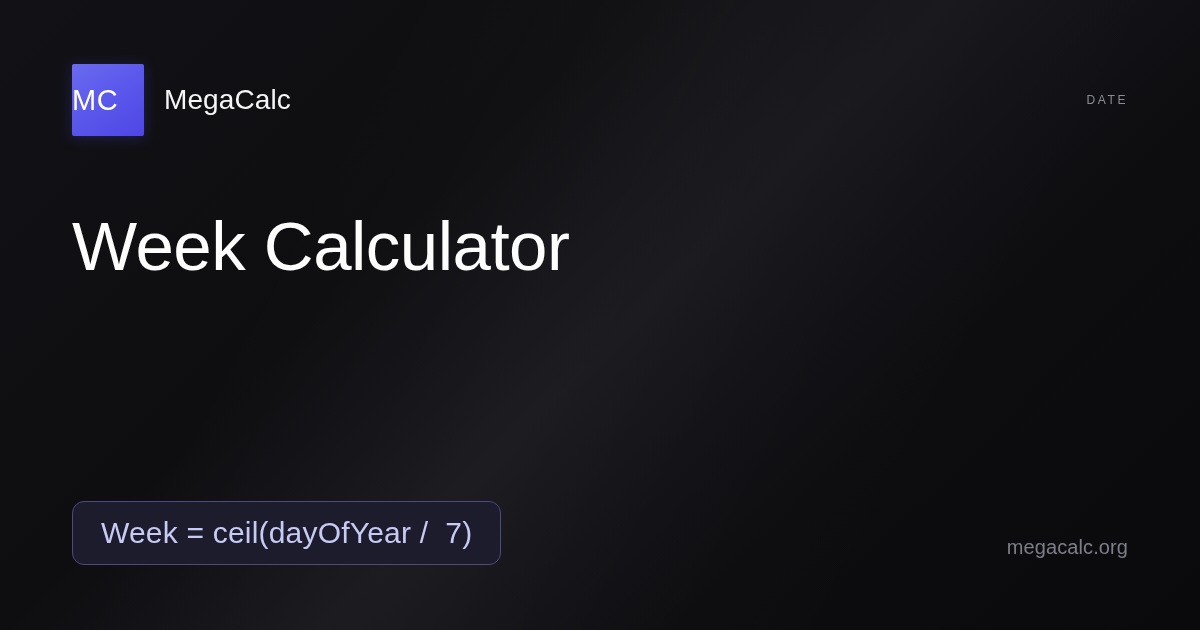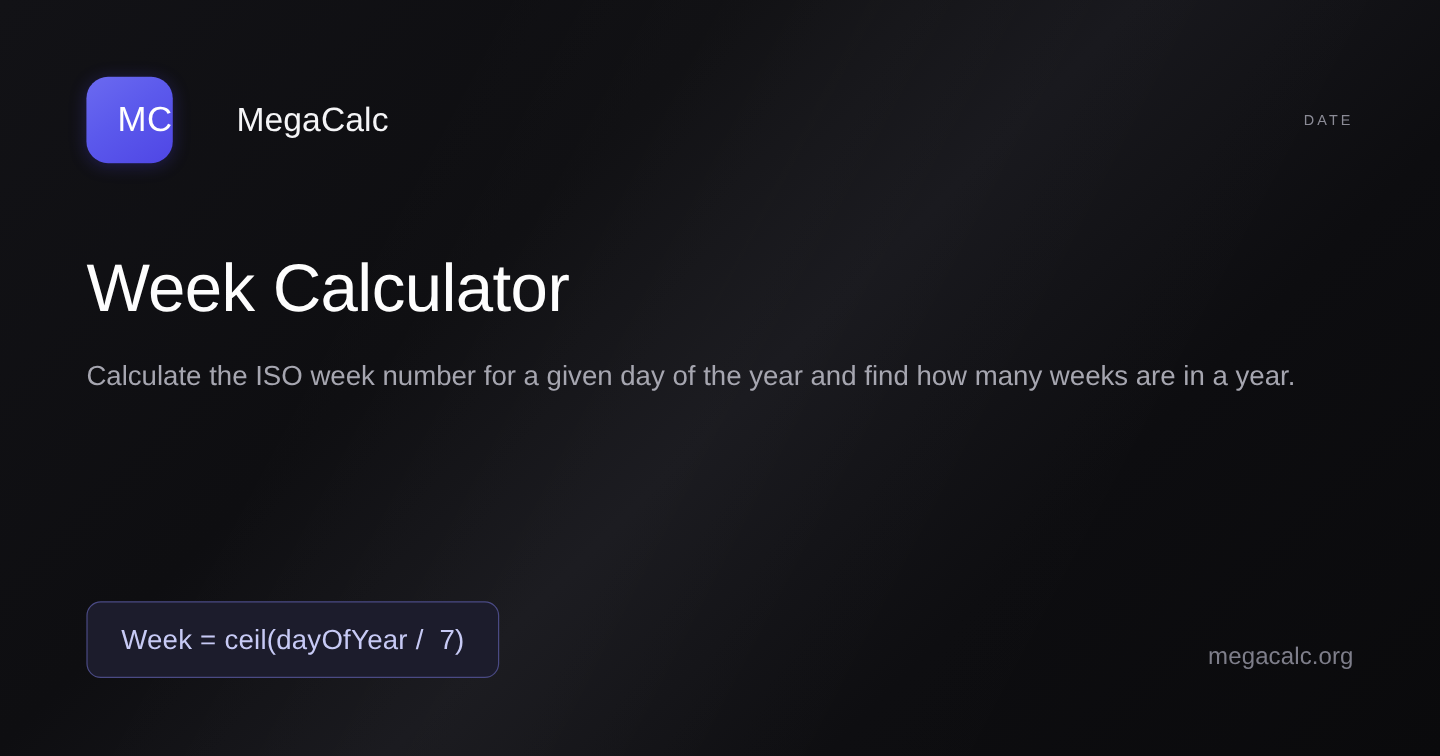--- a/index.html
+++ b/index.html
@@ -53,61 +53,60 @@
 
   .brand {
     display: flex;
     align-items: center;
     gap: 20px;
   }
 
   .logo-mark {
     width: 72px;
     height: 72px;
-    border-radius: 18px;
+    border-radius: 2px;
     background: linear-gradient(145deg, #6b6af0 0%, #5b59ec 45%, #4f46e5 100%);
     display: flex;
     align-items: center;
-    justify-content: flex-end;
+    justify-content: flex-start;
     box-shadow: 0 2px 14px rgba(79,70,229,0.28);
   }
 
   .logo-mark span {
     font-size: 29px;
     font-weight: 400;
     color: #ffffff;
     letter-spacing: 0.5px;
     line-height: 1;
   }
 
   .brand-name {
     font-size: 28px;
     font-weight: 400;
     color: #f5f5f7;
     letter-spacing: 0.1px;
-    margin-left: 33px;
   }
 
   .category-tag {
     font-size: 12px;
     font-weight: 400;
     letter-spacing: 2.6px;
     color: #8b8b96;
   }
 
   
   .main {
     position: absolute;
     left: 72px;
     right: 72px;
     top: 212px;
   }
 
   .page-title {
-    font-size: 56px;
+    font-size: 69px;
     font-weight: 400;
     line-height: 1.0;
     color: #fdfdfd;
     letter-spacing: -0.5px;
     margin: 0;
   }
 
   .page-subtitle {
     margin: 28px 0 0 0;
     font-size: 23px;
@@ -133,21 +132,21 @@
     align-items: center;
     height: 64px;
     box-sizing: border-box;
     padding: 0 28px;
     border: 1px solid #4a4a84;
     border-radius: 12px;
     background: #1c1c2c;
   }
 
   .formula-badge span {
-    font-size: 23px;
+    font-size: 30px;
     font-weight: 400;
     color: #c7caf5;
     letter-spacing: 0.2px;
     white-space: pre;
   }
 
   .site-url {
     font-size: 20px;
     font-weight: 400;
     color: #7e7e8a;
@@ -170,21 +169,20 @@
       </div>
       <div class="brand-name">MegaCalc</div>
     </div>
 
     <div class="category-tag">DATE</div>
 
   </div>
 
   <div class="main">
     <h1 class="page-title">Week Calculator</h1>
-    <p class="page-subtitle">Calculate the ISO week number for a given day of the year and find how many weeks are in a year.</p>
   </div>
 
   <div class="footer">
 
     <div class="formula-badge">
       <span>Week = ceil(dayOfYear /  7)</span>
     </div>
 
     <div class="site-url">megacalc.org</div>
 

